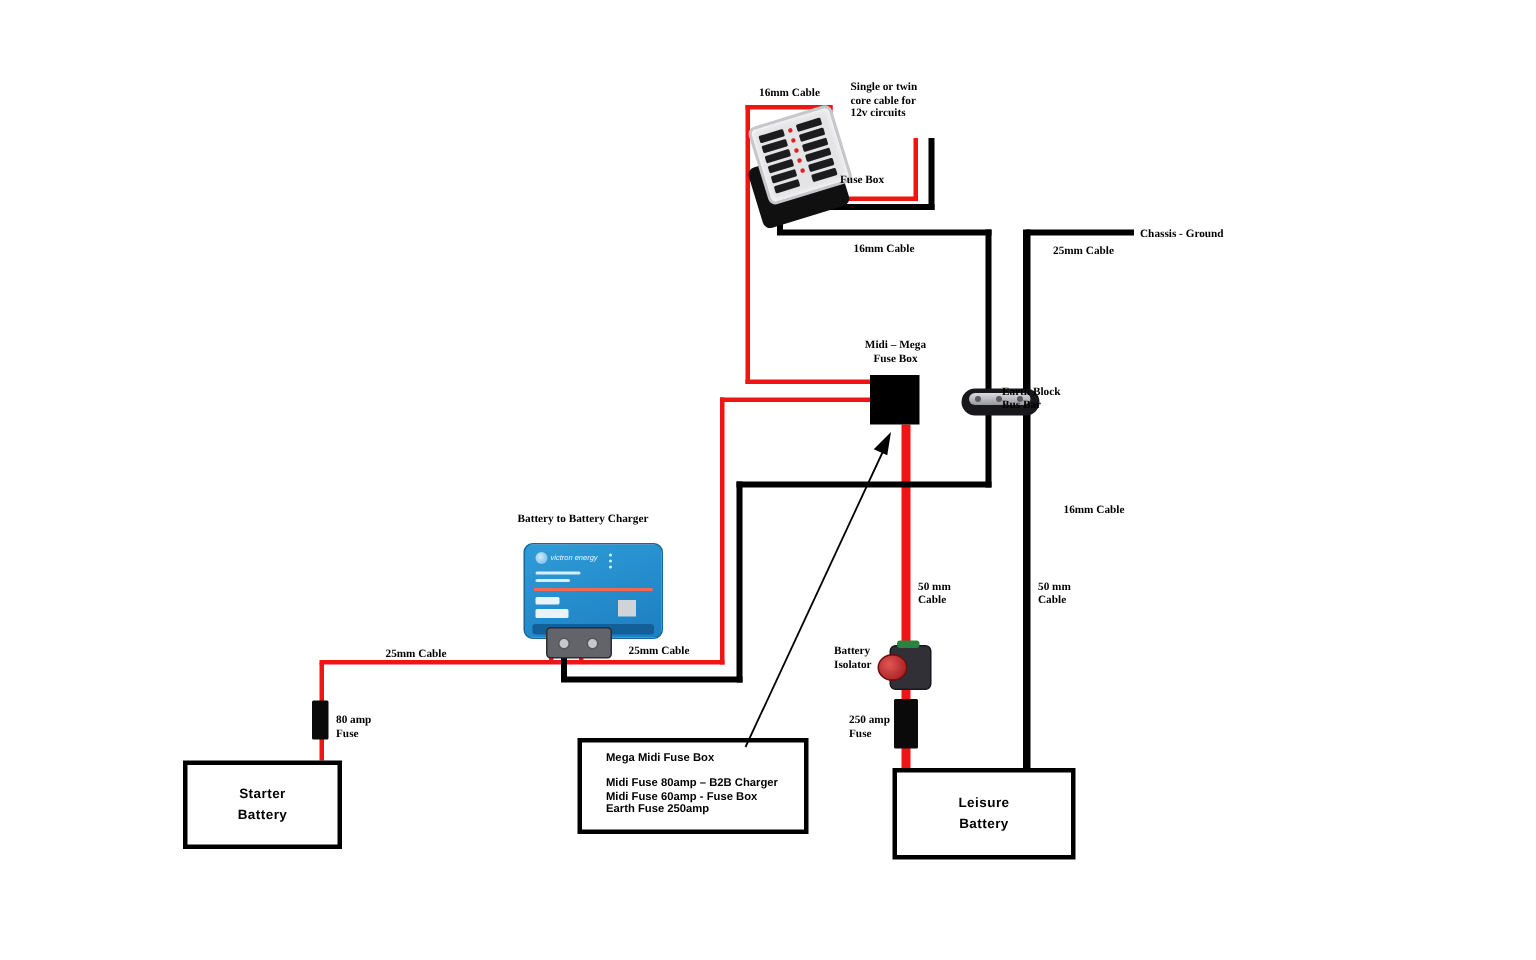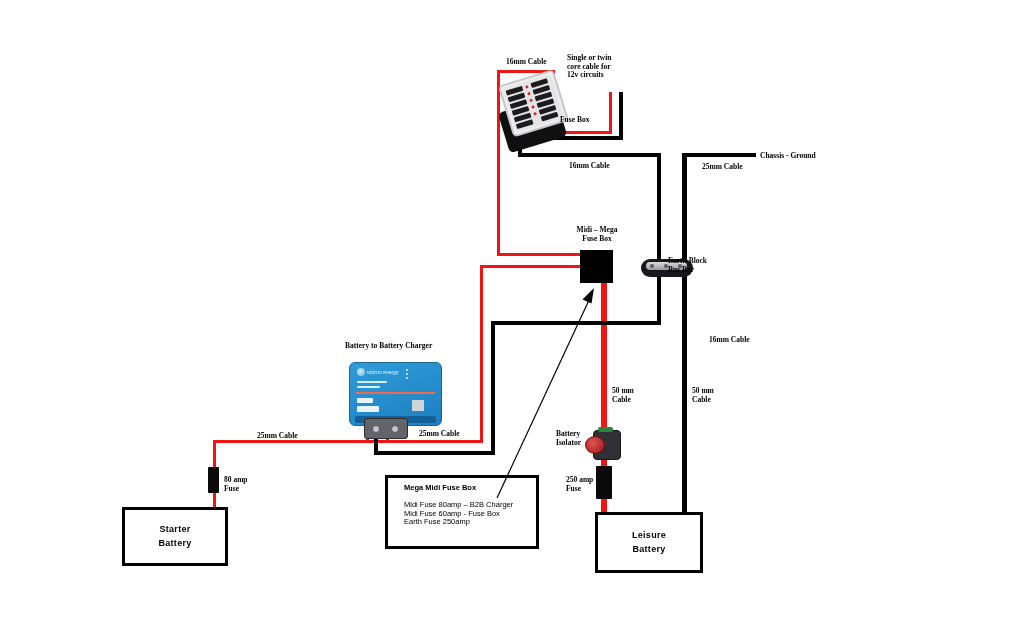--- a/index.html
+++ b/index.html
@@ -21,21 +21,21 @@
     position:absolute; box-sizing:border-box; border:3px solid #000; background:#fff;
     display:flex; align-items:center; justify-content:center; text-align:center;
     font-size:9px; font-weight:700; line-height:1.45; letter-spacing:.3px;
     white-space:pre-line; z-index:4;
   }
   .legend-box {
     position:absolute; box-sizing:border-box; border:3px solid #000; background:#fff;
     padding:5px 4px 0 16px; z-index:4;
   }
   .legend-title { font-size:7.5px; font-weight:700; margin-bottom:9px; }
-  .legend-line  { font-size:7.5px; font-weight:400; line-height:8.5px; }
+  .legend-line  { font-size:7.5px; font-weight:700; line-height:8.5px; }
 
   .midimega { position:absolute; left:580px; top:250px; width:33px; height:33px; background:#000; z-index:3; }
   .fuse-rect { position:absolute; background:#0a0a0a; border-radius:1px; z-index:3; }
 
   
   .fusebox-wrap { position:absolute; left:500px; top:76px; width:72px; height:78px;
                   transform:rotate(-17deg); z-index:3; }
   .fb-base { position:absolute; left:0px; top:26px; width:60px; height:42px; background:#101010; border-radius:5px; }
   .fb-body { position:absolute; left:8px; top:0px; width:54px; height:50px; background:#e4e4e6;
              border:2px solid #c6c6cb; border-radius:5px; box-shadow:inset 0 0 5px #fff; }
@@ -176,26 +176,26 @@
     <div class="ch-conn">
       <div class="ch-screw" style="left:7px"></div>
       <div class="ch-screw" style="left:26px"></div>
     </div>
   </div>
 
   <div class="batt-box" style="left:122px;top:507px;width:106px;height:59px">
     <span>Starter
 Battery</span>
   </div>
-  <div class="batt-box" style="left:595px;top:512px;width:108px;height:61px">
+  <div class="batt-box" style="left:595px;top:512px;width:122px;height:61px">
     <span>Leisure
 Battery</span>
   </div>
 
-  <div class="legend-box" style="left:385px;top:475px;width:154px;height:74px">
+  <div class="legend-box" style="left:385px;top:492px;width:154px;height:64px">
     <div class="legend-title">Mega Midi Fuse Box</div>
     <div class="legend-line">Midi Fuse   80amp – B2B Charger</div>
     <div class="legend-line">Midi Fuse   60amp  - Fuse Box</div>
     <div class="legend-line">Earth Fuse 250amp</div>
   </div>
 
   <svg class="arrow-svg" width="115" height="220" viewBox="0 0 115 220">
     <line x1="9" y1="214" x2="102" y2="14" stroke="#000" stroke-width="1.2"></line>
     <polygon points="106,4 103.5,19.5 94.5,15.5" fill="#000"></polygon>
   </svg>

